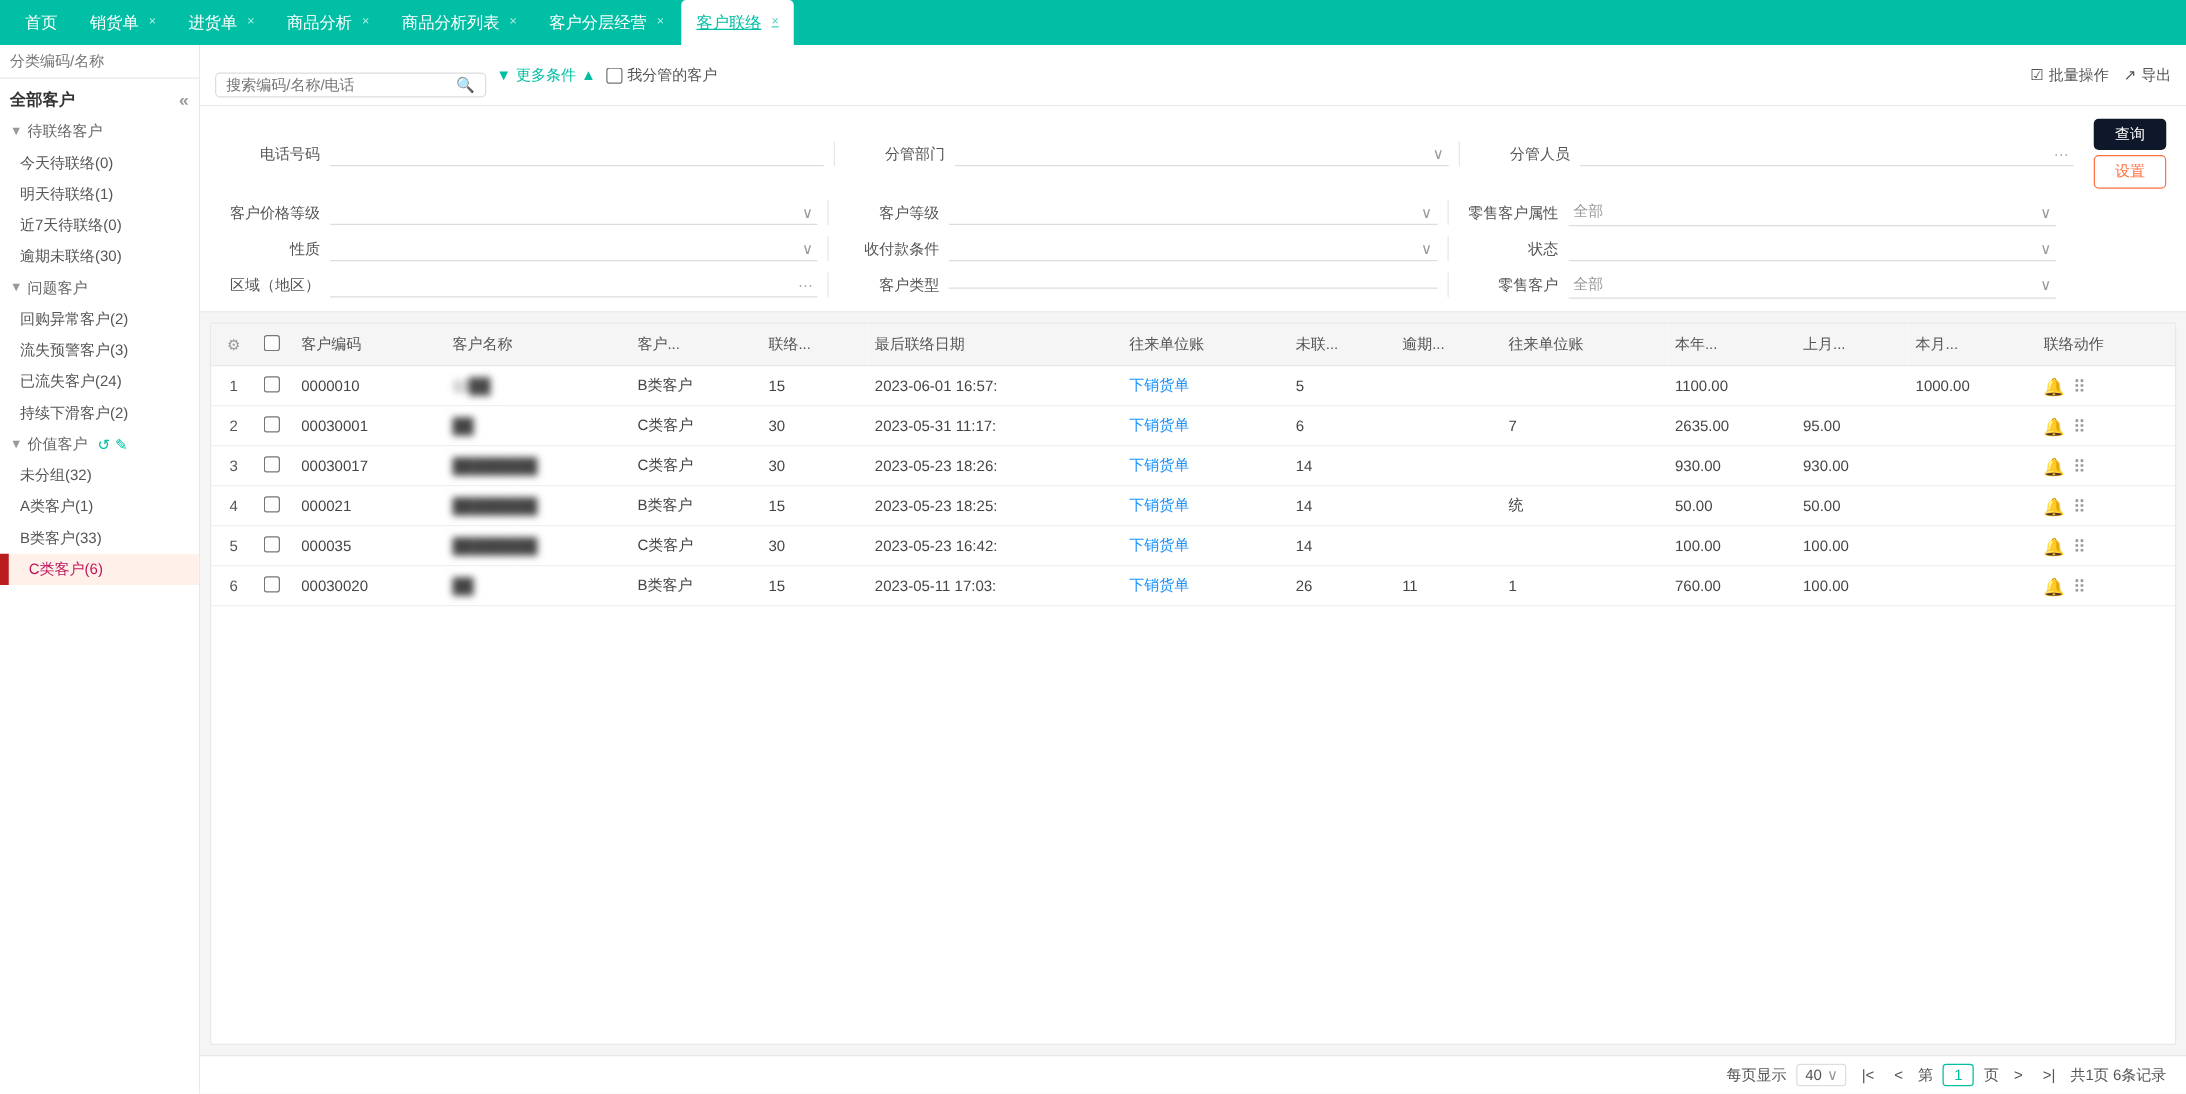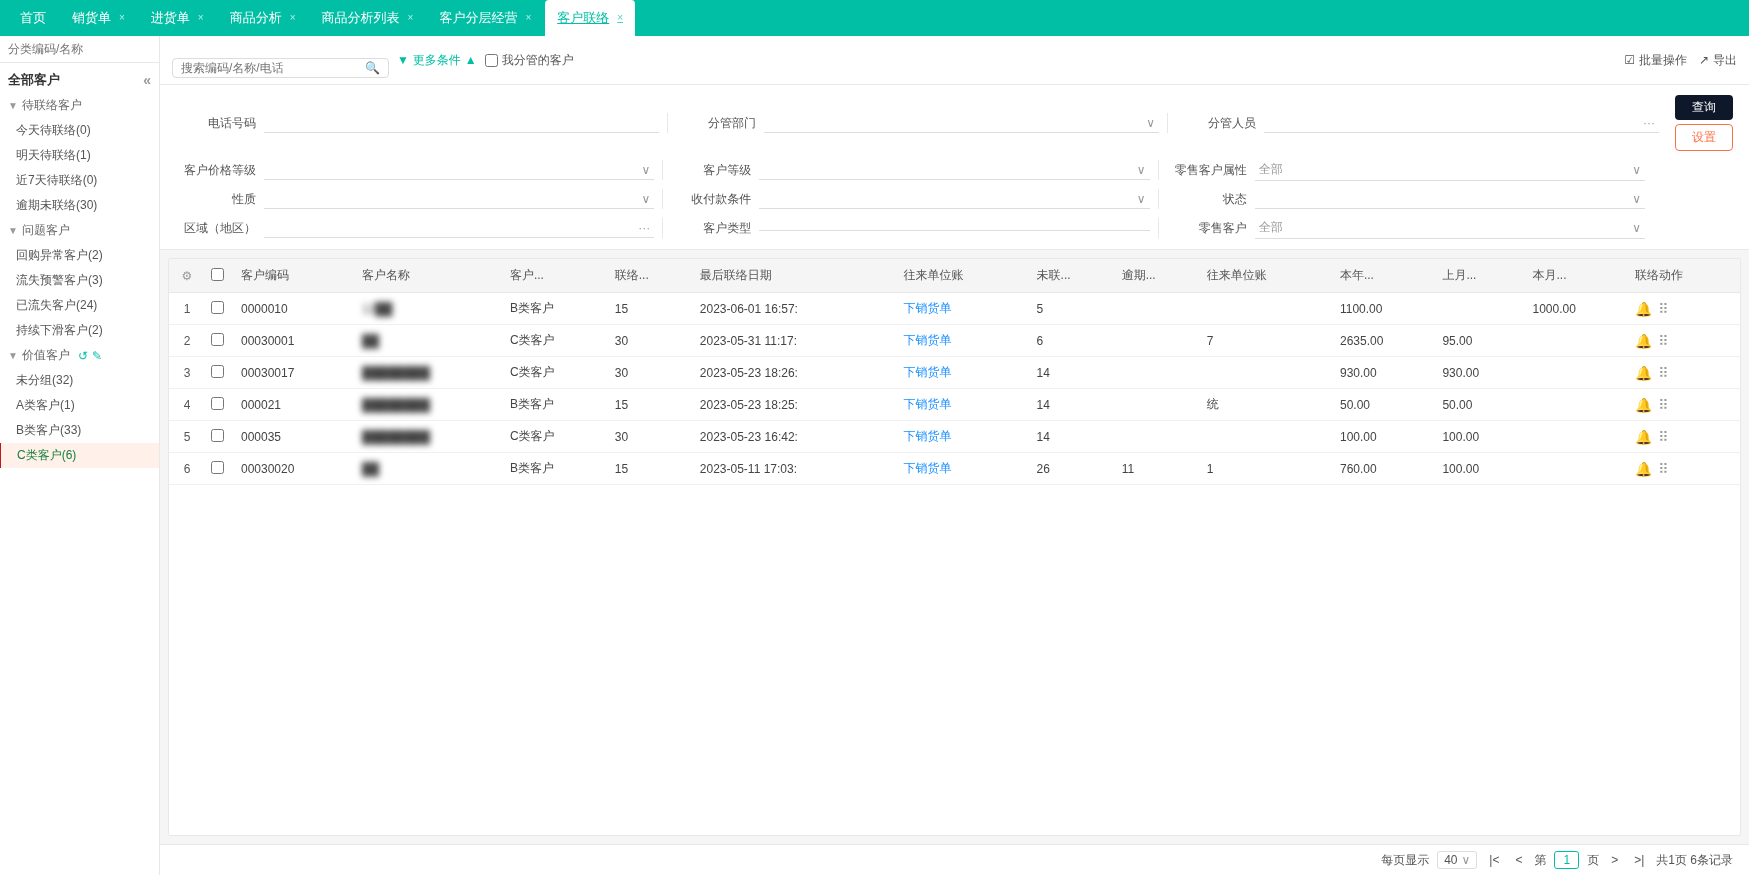--- a/index.html
+++ b/index.html
@@ -96,22 +96,22 @@
       padding: 4px 8px 4px 16px;
       cursor: pointer;
       color: #555;
       font-size: 12px;
       white-space: nowrap;
       overflow: hidden;
       text-overflow: ellipsis;
     }
     .sidebar-item.active {
       background: #fff0ea;
-      color: #15803d;
-      border-left: 1px solid #b91c1c;
+      color: #be185d;
+      border-left: 7px solid #b91c1c;
     }
 
     
     .content-area {
       flex: 1;
       display: flex;
       flex-direction: column;
       overflow: hidden;
     }
 

